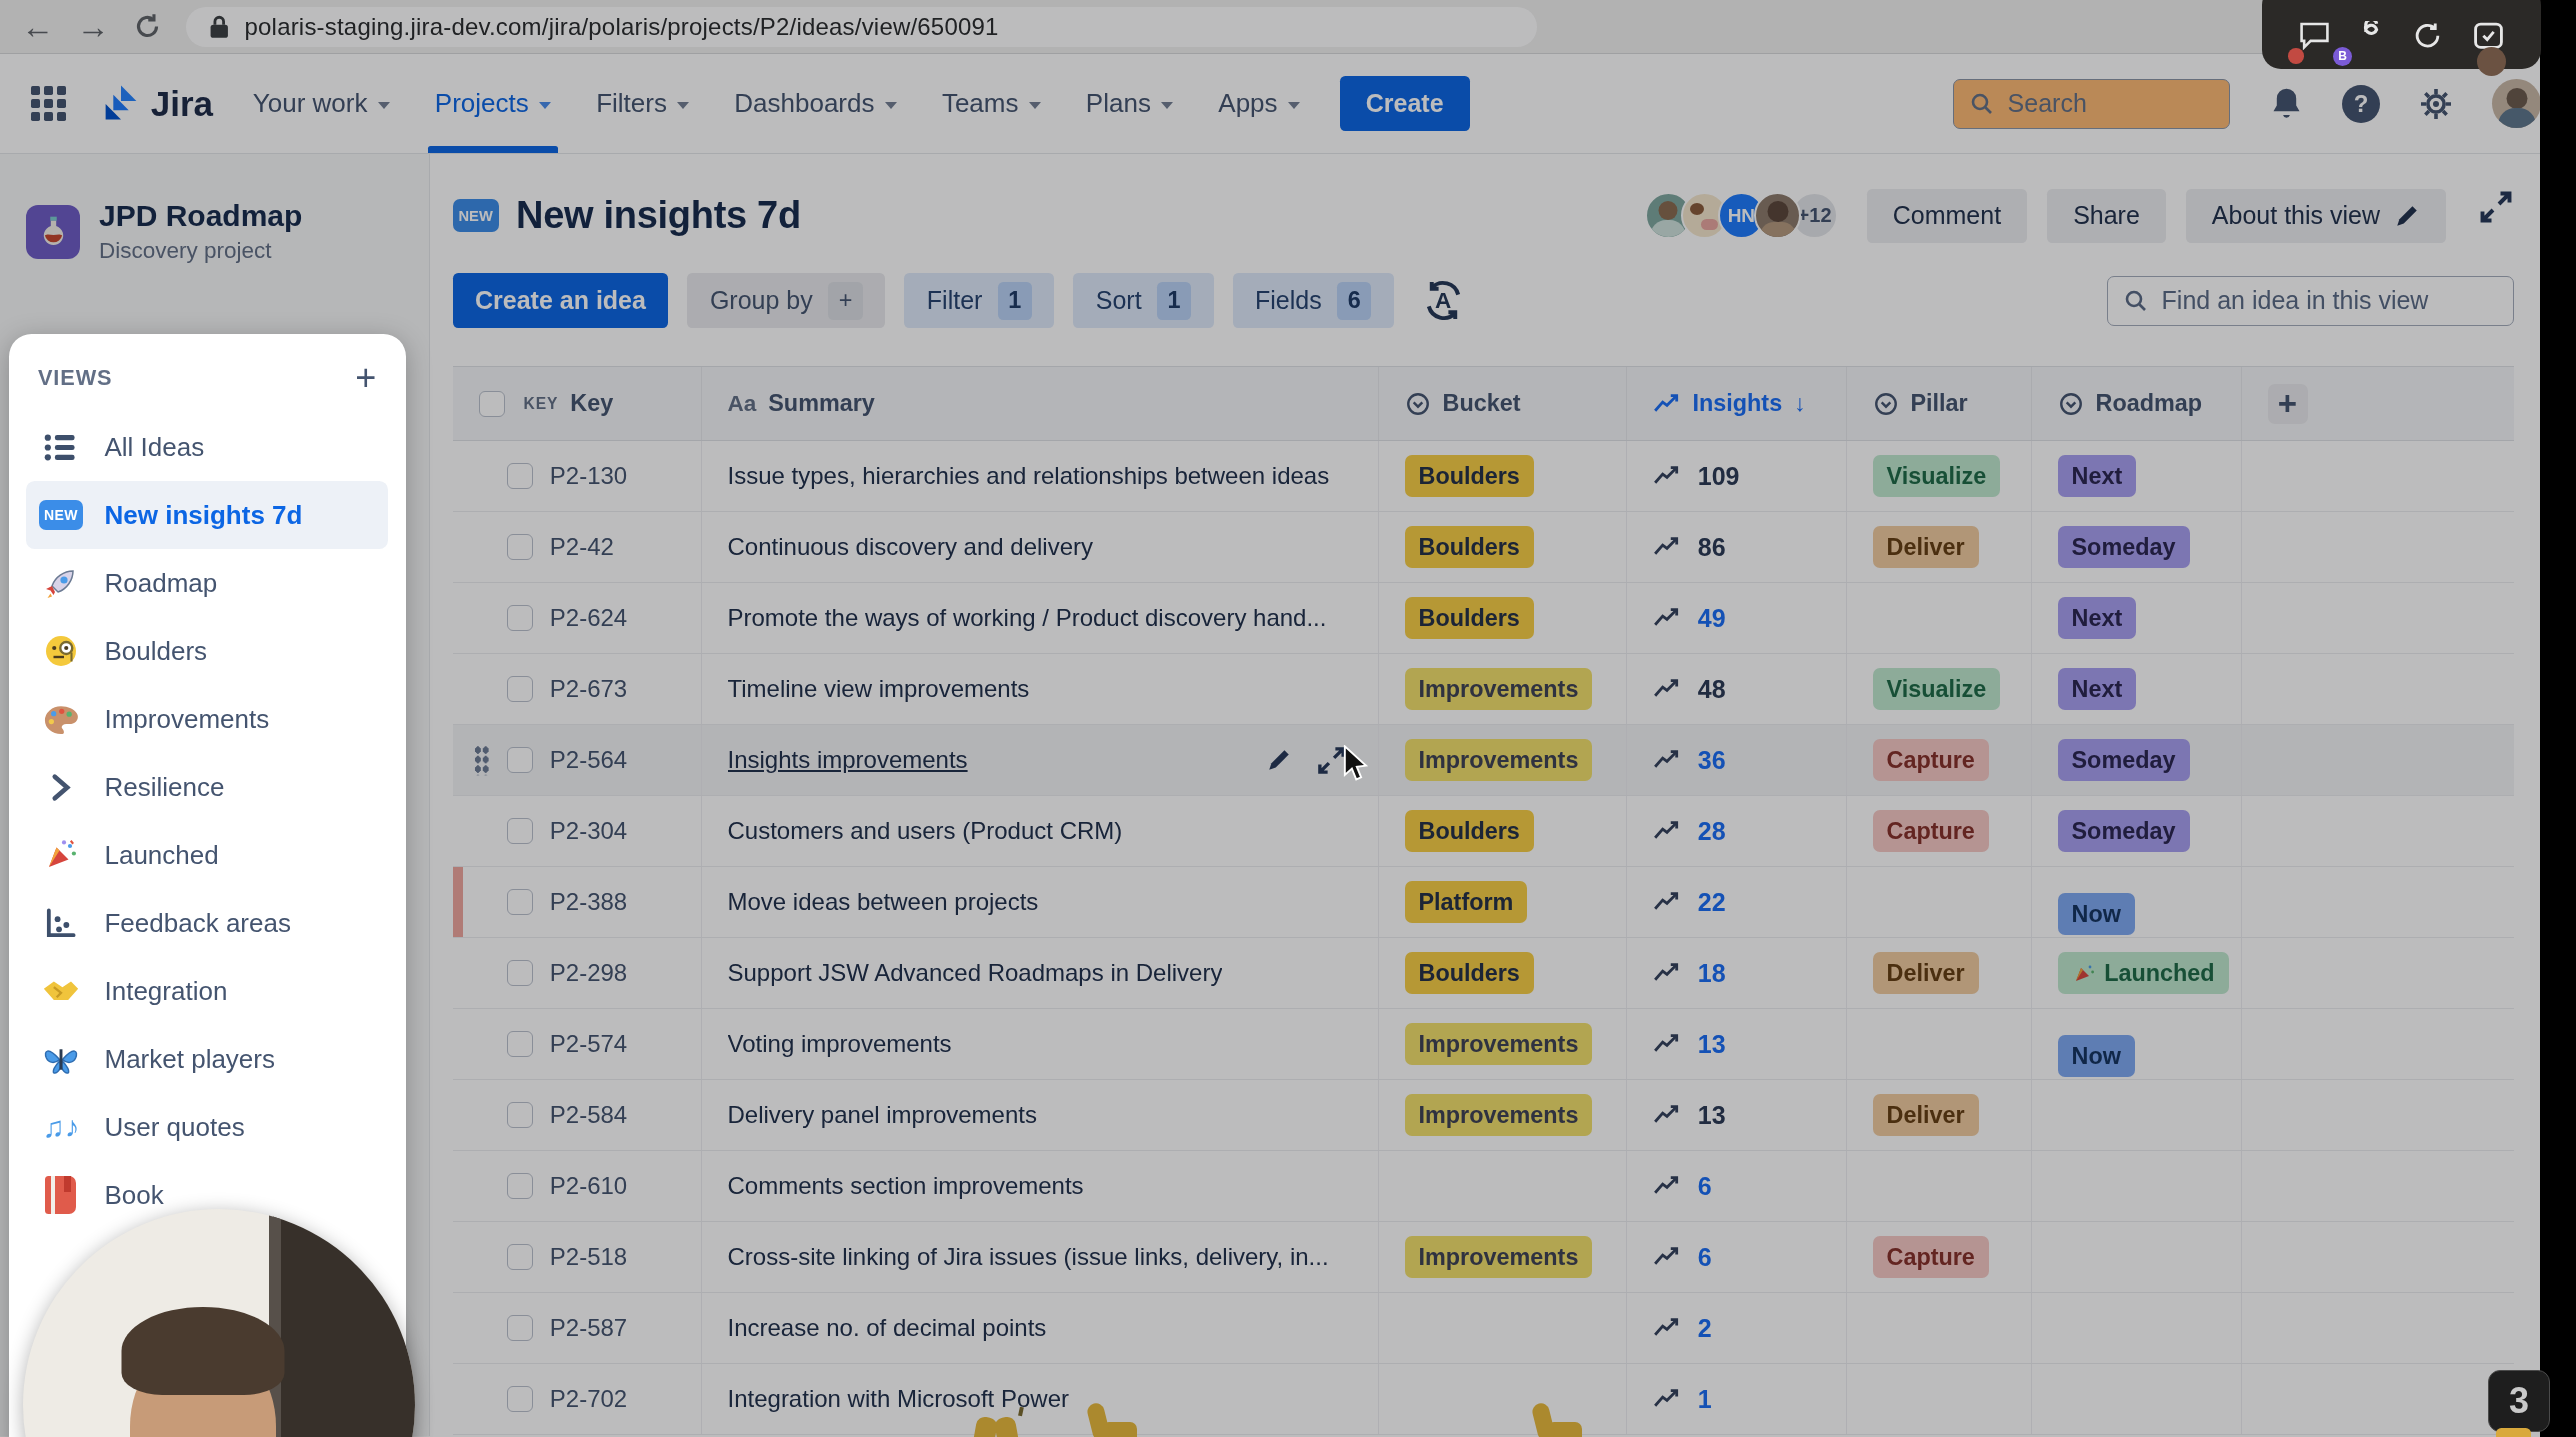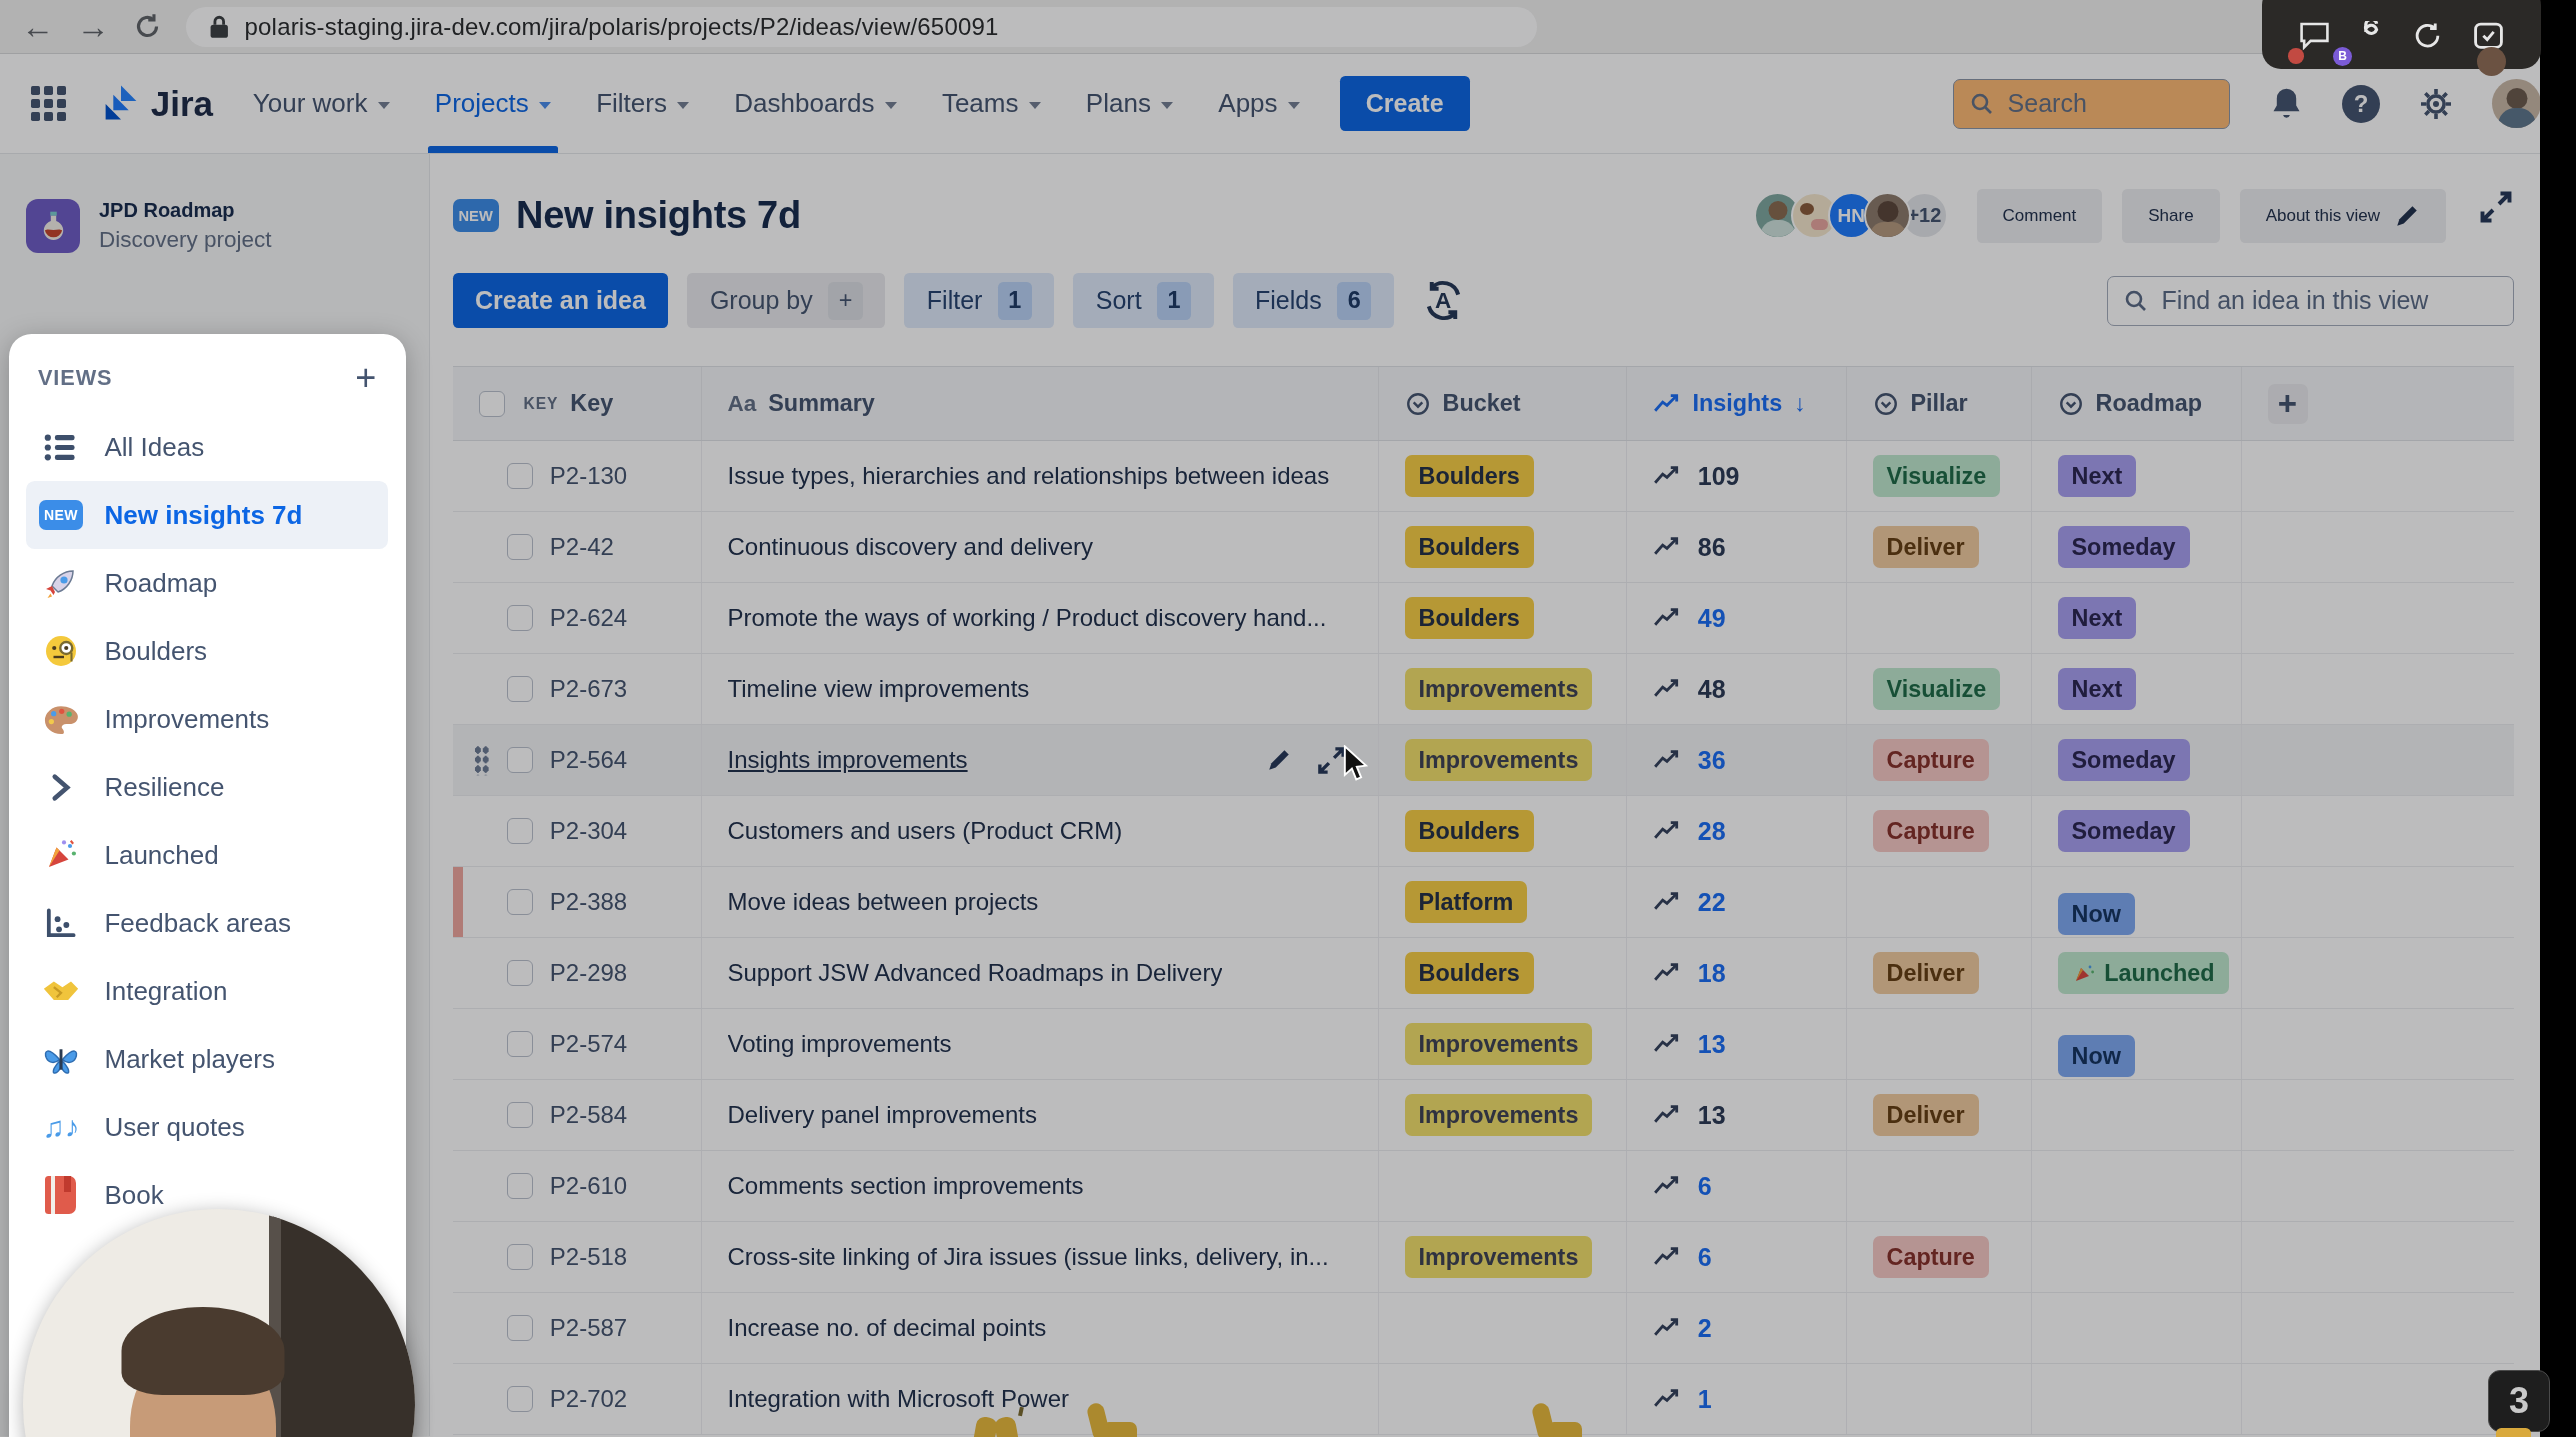--- a/index.html
+++ b/index.html
@@ -36,21 +36,21 @@
   .help-circ { width:38px; height:38px; border-radius:50%; background:#44546F; color:#fff; font-size:24px; font-weight:700; display:flex; align-items:center; justify-content:center; }
   .avatar { width:49px; height:49px; border-radius:50%; position:relative; overflow:hidden; background:#C9B8A6; }
   .avatar::before { content:''; position:absolute; left:50%; top:8.7px; transform:translateX(-50%); width:21px; height:21px; border-radius:50%; background:#6B5B4E; }
   .avatar::after { content:''; position:absolute; left:50%; top:29.4px; transform:translateX(-50%); width:38px; height:26px; border-radius:17.3px 17.3px 0 0; background:#5E768C; }
 
   
   .shell { display:flex; height:1282px; }
   .sidebar { width:430px; background:#F7F8F9; border-right:1.7px solid #E4E6EA; position:relative; }
   .proj { display:flex; gap:19px; align-items:center; padding:45px 0 0 26px; }
   .proj-icon { width:54px; height:54px; border-radius:12px; background:#6E5DC6; display:flex; align-items:center; justify-content:center; }
-  .proj-name { font-size:20px; font-weight:700; color:#172B4D; }
+  .proj-name { font-size:30px; font-weight:700; color:#172B4D; }
   .proj-type { font-size:22.5px; color:#626F86; margin-top:5.2px; }
 
   .views-card { position:absolute; left:8.7px; top:180px; width:397px; height:1230px; background:#FFFFFF; border-radius:22.5px; box-shadow:0 5.2px 26px rgba(0,0,0,.25); z-index:60; padding:26px 17.3px 0 17.3px; }
   .views-head { display:flex; align-items:center; justify-content:space-between; padding:0 12px 17.3px 12px; }
   .views-title { font-size:21.7px; font-weight:700; letter-spacing:0.9px; color:#626F86; }
   .views-add { font-size:36px; color:#44546F; line-height:1; font-weight:400; }
   .view-item { height:68px; display:flex; align-items:center; gap:22.5px; padding:0 14px; border-radius:8.7px; font-size:26px; font-weight:500; color:#44546F; }
   .view-item.selected { background:#EDF1F7; color:#0C66E4; font-weight:600; }
   .vicon { width:42px; height:42px; display:flex; align-items:center; justify-content:center; flex:0 0 42px; }
   .newbadge { background:#3B8DE8; color:#fff; font-size:14px; font-weight:700; border-radius:7px; padding:7px 5.2px; letter-spacing:0.4px; }
@@ -67,21 +67,21 @@
   .page-title { font-size:38px; font-weight:600; color:#172B4D; letter-spacing:-0.3px; }
   .rowA-right { margin-left:auto; display:flex; gap:20px; }
   .avstack { display:flex; align-items:center; margin-right:8.7px; }
   .av { width:47px; height:47px; border-radius:50%; border:2.6px solid #fff; margin-left:-10.4px; position:relative; overflow:hidden; }
   .av:first-child { margin-left:0; }
   .av.photo1 { background:#7FA8A0; } .av.photo1::before{content:'';position:absolute;left:50%;top:7px;transform:translateX(-50%);width:19px;height:19px;border-radius:50%;background:#8A6B50;} .av.photo1::after{content:'';position:absolute;left:50%;top:26px;transform:translateX(-50%);width:35px;height:22.5px;border-radius:15.6px 15.6px 0 0;background:#CFE3DD;}
   .av.cow { background:#F5E7CC; } .av.cow::before{content:'';position:absolute;left:7px;top:8.7px;width:14px;height:12px;border-radius:50%;background:#8A5B3A;} .av.cow::after{content:'';position:absolute;right:7.8px;bottom:7px;width:17.3px;height:11.3px;border-radius:7px;background:#E8A7A0;}
   .av.init { background:#1D7AFC; color:#fff; font-size:19px; font-weight:700; display:flex; align-items:center; justify-content:center; }
   .av.photo2 { background:#8C7A6B; } .av.photo2::before{content:'';position:absolute;left:50%;top:7px;transform:translateX(-50%);width:21px;height:21px;border-radius:50%;background:#5B463A;} .av.photo2::after{content:'';position:absolute;left:50%;top:28px;transform:translateX(-50%);width:36px;height:21px;border-radius:14px 14px 0 0;background:#B59A7E;}
   .av-more { width:47px; height:47px; border-radius:50%; margin-left:-10.4px; background:#E3E5E9; color:#44546F; font-size:20px; font-weight:600; display:flex; align-items:center; justify-content:center; border:2.6px solid #fff; }
-  .hbtn { height:54px; background:#ECEDF0; border:none; border-radius:5.2px; padding:0 26px; font-size:17px; font-weight:500; color:#20304C; display:flex; align-items:center; gap:14px; }
+  .hbtn { height:54px; background:#ECEDF0; border:none; border-radius:5.2px; padding:0 26px; font-size:25px; font-weight:500; color:#20304C; display:flex; align-items:center; gap:14px; }
   .expand-ic { margin-left:12px; }
 
   .rowB { margin-top:29.4px; height:55px; display:flex; align-items:center; gap:19px; }
   .tbtn { height:55px; border:none; border-radius:5.2px; padding:0 22.5px; font-size:25px; font-weight:500; display:flex; align-items:center; gap:15.6px; }
   .tbtn.primary { background:#0C66E4; color:#fff; font-weight:600; }
   .tbtn.neutral { background:#E9EAED; color:#44546F; }
   .tbtn.bluish { background:#DFEAFA; color:#25436F; }
   .chip { border-radius:5.2px; font-size:23.4px; padding:5.2px 10.4px; }
   .chip.gray { background:#DCDFE4; color:#44546F; }
   .chip.blue { background:#B9D2F6; color:#1E3A66; font-weight:600; }

